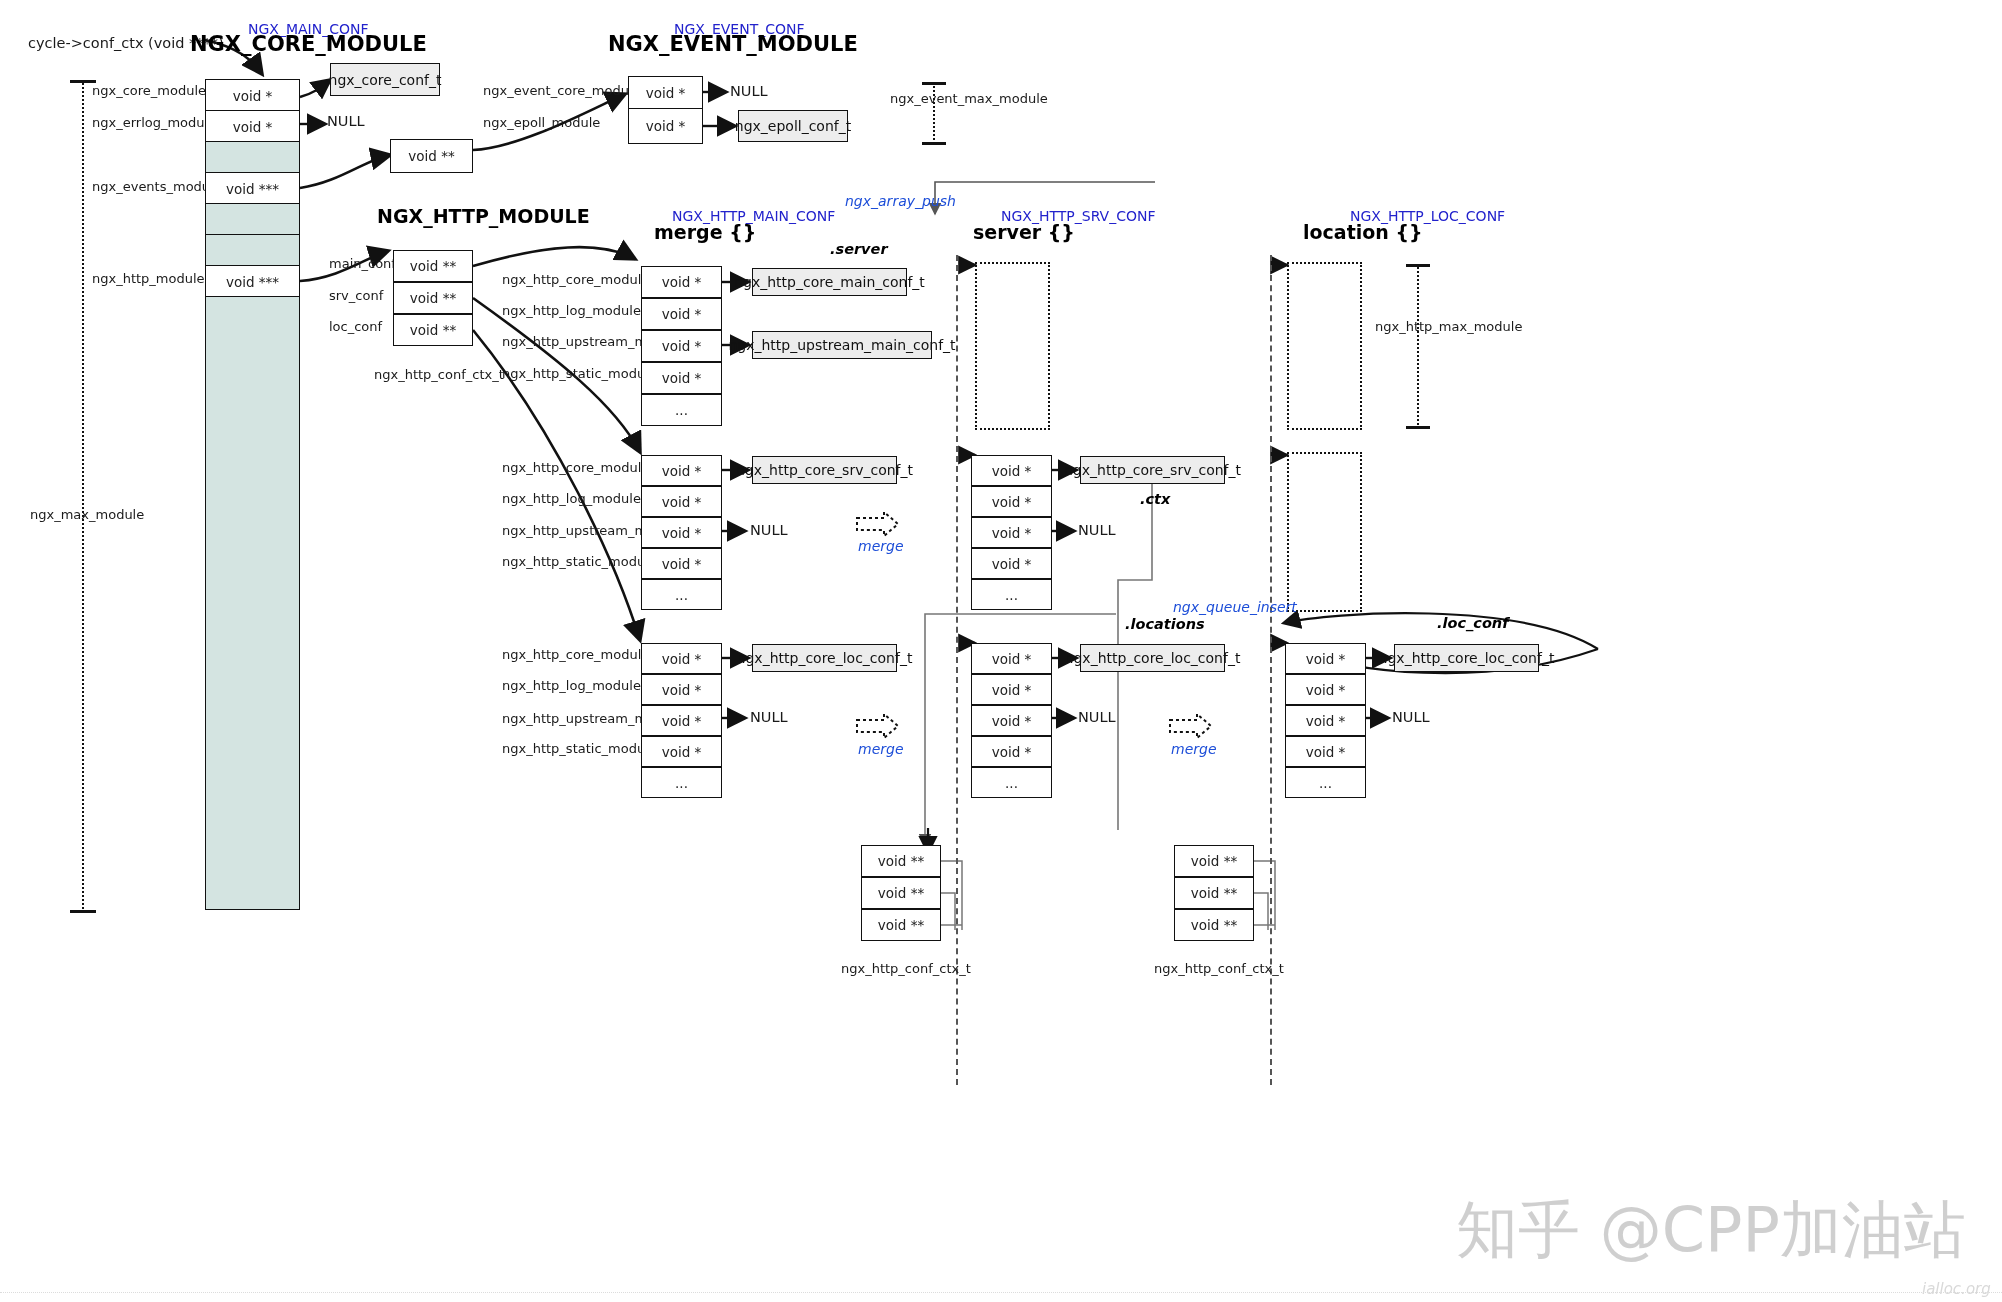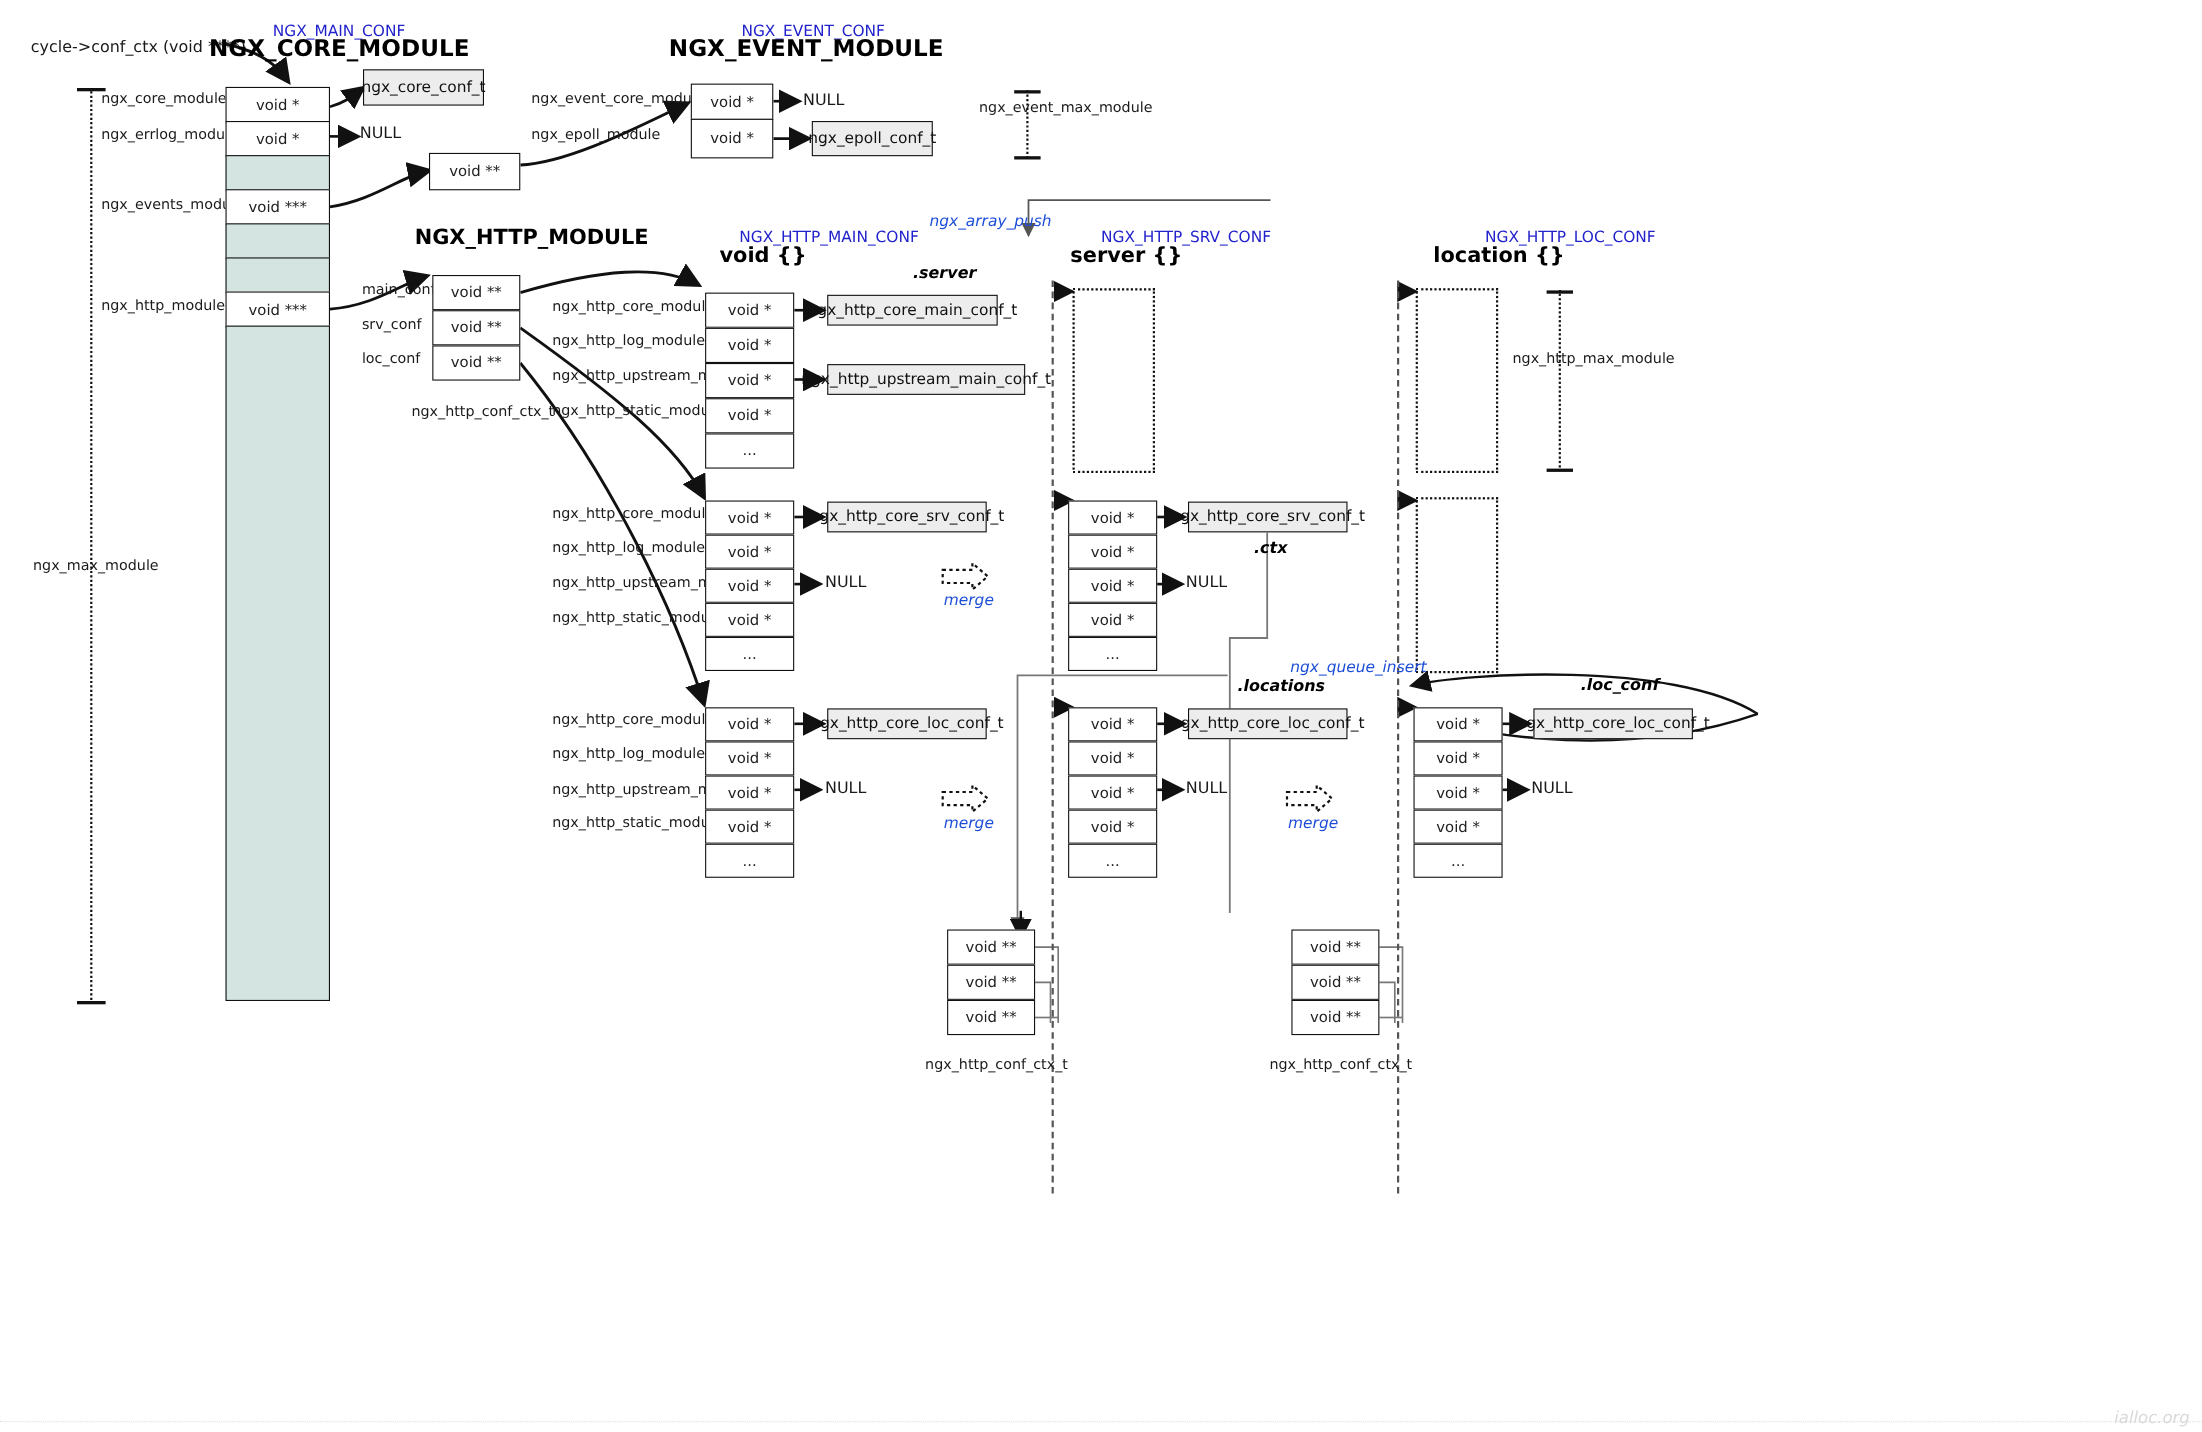--- a/index.html
+++ b/index.html
@@ -188,21 +188,21 @@
   <div class="abs lbl-sm" style="left:329px;top:257px;">main_conf</div>
   <div class="abs lbl-sm" style="left:329px;top:289px;">srv_conf</div>
   <div class="abs lbl-sm" style="left:329px;top:320px;">loc_conf</div>
   <div class="abs lbl-sm" style="left:374px;top:368px;">ngx_http_conf_ctx_t</div>
 
   <div class="abs cell" style="left:393px;top:250px;width:80px;height:32px;">void **</div>
   <div class="abs cell" style="left:393px;top:282px;width:80px;height:32px;">void **</div>
   <div class="abs cell" style="left:393px;top:314px;width:80px;height:32px;">void **</div>
 
   <div class="abs conf-tag" style="left:672px;top:209px;">NGX_HTTP_MAIN_CONF</div>
-  <div class="abs hdr-sm" style="left:654px;top:223px;">void {}</div>
+  <div class="abs hdr-sm" style="left:654px;top:223px;">merge {}</div>
 
   <div class="abs lbl-sm" style="left:502px;top:273px;">ngx_http_core_module</div>
   <div class="abs lbl-sm" style="left:502px;top:304px;">ngx_http_log_module</div>
   <div class="abs lbl-sm" style="left:502px;top:335px;">ngx_http_upstream_module</div>
   <div class="abs lbl-sm" style="left:502px;top:367px;">ngx_http_static_module</div>
 
   <div class="abs cell" style="left:641px;top:266px;width:81px;height:32px;">void *</div>
   <div class="abs cell" style="left:641px;top:298px;width:81px;height:32px;">void *</div>
   <div class="abs cell" style="left:641px;top:330px;width:81px;height:32px;">void *</div>
   <div class="abs cell" style="left:641px;top:362px;width:81px;height:32px;">void *</div>
@@ -299,16 +299,17 @@
   <div class="abs tbox" style="left:1394px;top:644px;width:145px;height:28px;">ngx_http_core_loc_conf_t</div>
   <div class="abs lbl" style="left:1392px;top:710px;">NULL</div>
   <div class="abs bital" style="left:1437px;top:616px;">.loc_conf</div>
   <div class="abs ital" style="left:1173px;top:600px;">ngx_queue_insert</div>
 
   <div class="abs cell" style="left:1174px;top:845px;width:80px;height:32px;">void **</div>
   <div class="abs cell" style="left:1174px;top:877px;width:80px;height:32px;">void **</div>
   <div class="abs cell" style="left:1174px;top:909px;width:80px;height:32px;">void **</div>
   <div class="abs lbl-sm" style="left:1154px;top:962px;">ngx_http_conf_ctx_t</div>
 
+  <div class="wm" style="left:1456px;top:1188px;">知乎 @CPP加油站</div>
   <div class="wm2" style="left:1922px;top:1280px;">ialloc.org</div>
   <div class="botline" style="left:0px;top:1292px;width:2002px;"></div>
 
 </div>
 
 </body></html>

